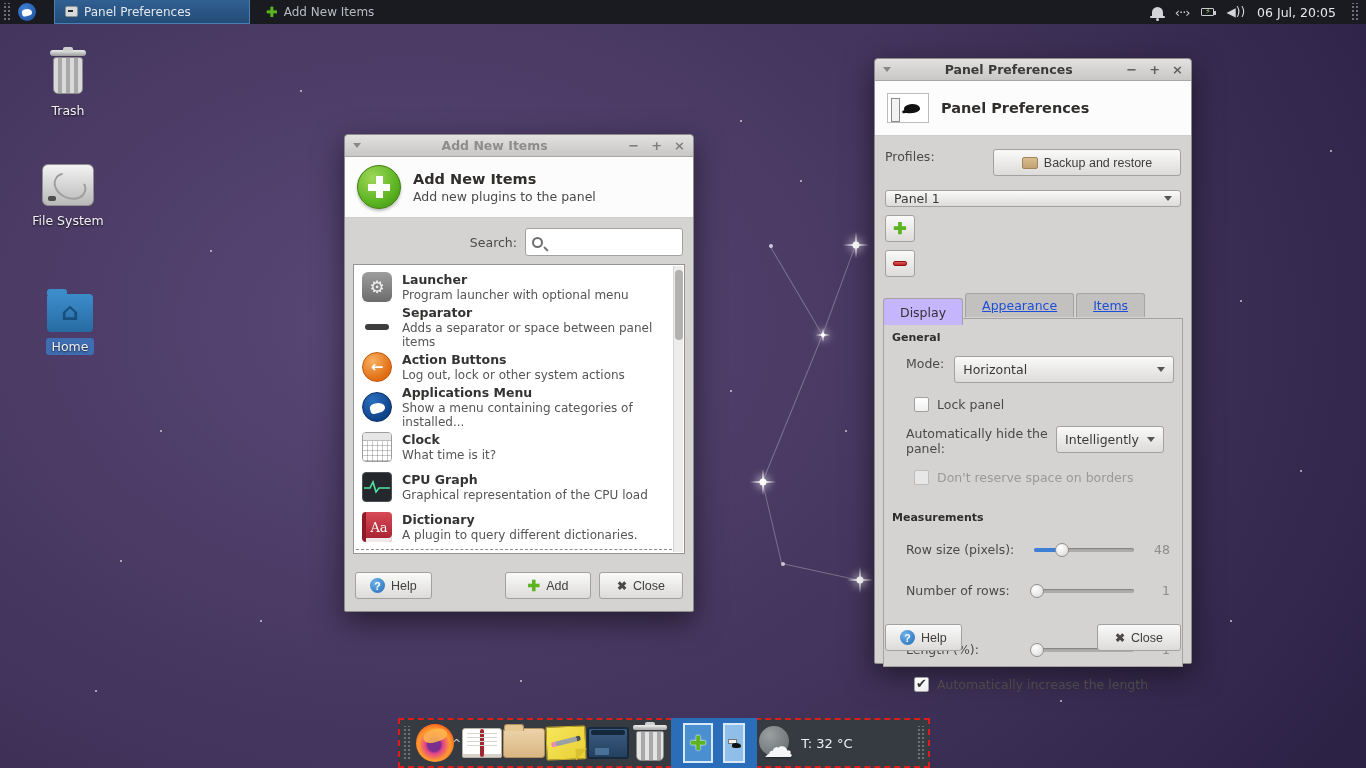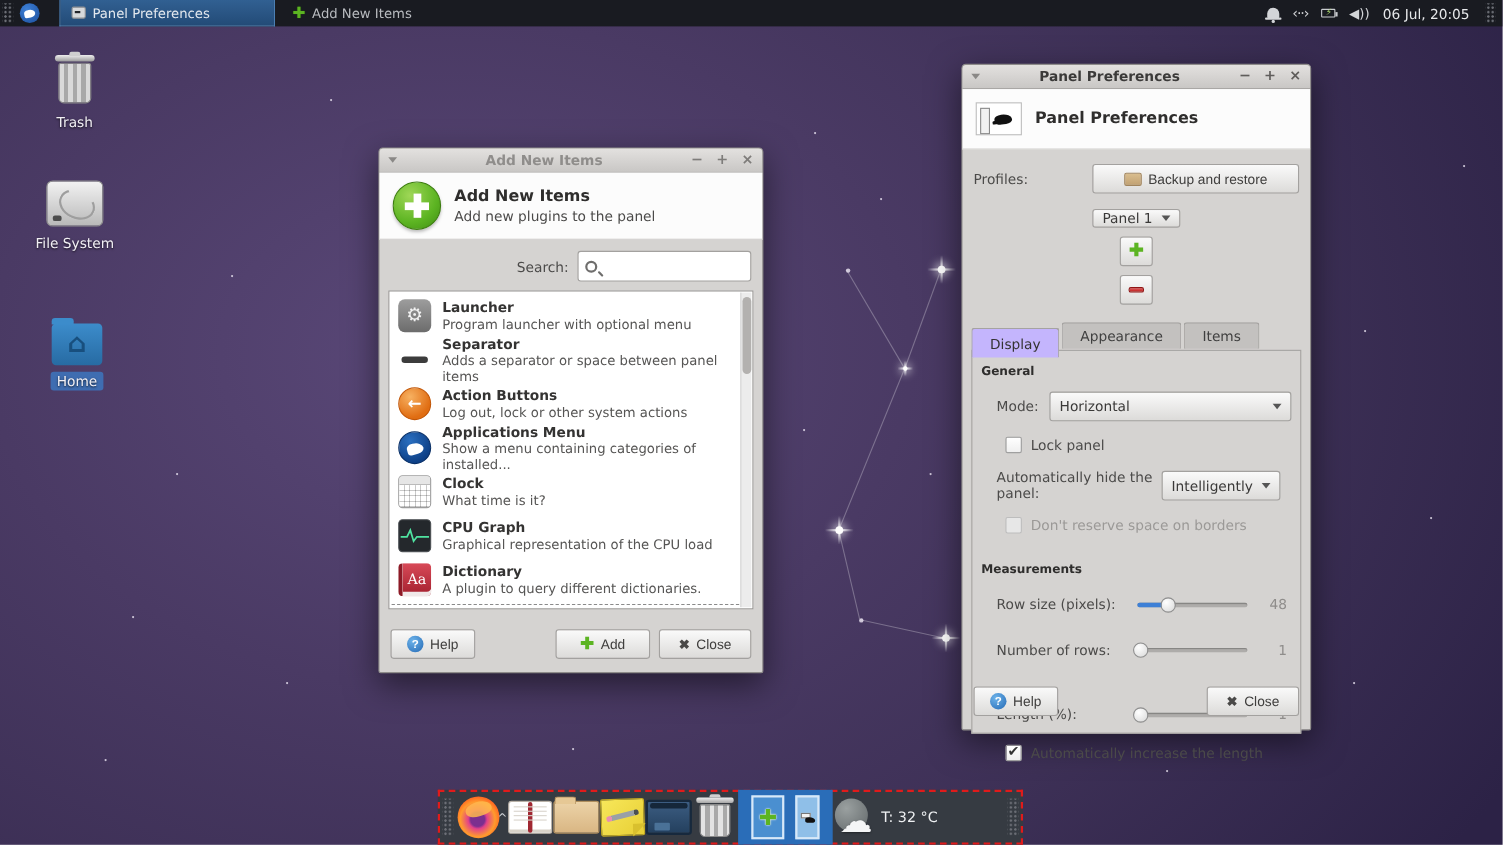--- a/index.html
+++ b/index.html
@@ -105,26 +105,26 @@
   .vscroll { position:absolute; right:1px; top:1px; bottom:1px; width:10px; background:#ececec; border-left:1px solid #d5d5d5; }
   .vscroll .thumb { position:absolute; left:1px; width:8px; top:4px; height:70px; background:#b3b1af; border-radius:4px; }
   .dlg-btnrow { position:absolute; left:0; right:0; bottom:12px; display:flex; padding:0 10px; gap:8px; }
   .dlg-btnrow .spacer { flex:1; }
 
   
   #prefDlg { left:874px; top:58px; width:318px; height:606px; }
   .pp-header .wicon { width:42px; height:30px; background:#fff; border:1px solid #bdbdbd; display:flex; align-items:center; justify-content:center; position:relative; }
   .pp-header .wicon::before { content:""; position:absolute; left:3px; top:4px; width:7px; height:22px; border:1px solid #8a8a8a; background:#f2f2f2; }
   .pp-header .wicon::after { content:""; width:16px; height:9px; background:#111; border-radius:50% 70% 45% 45%; margin-left:8px; transform:rotate(-8deg); box-shadow:-5px 2px 0 -3px #111; }
-  .rowflex { display:flex; align-items:center; padding:0 10px; }
+  .rowflex { display:flex; padding:0 10px; }
   .form-label { font-size:12.5px; color:#4b4a49; }
   .tabs { display:flex; padding:0 8px; margin-top:14px; }
   .tab { height:26px; display:flex; align-items:center; padding:0 16px; font-size:12.5px; border:1px solid #a5a3a1; border-bottom:none; border-radius:3px 3px 0 0; margin-right:2px; }
   .tab.active { background:#c4b5fd; color:#343332; position:relative; z-index:2; top:7px; height:27px; }
-  .tab.inactive { background:#c3c1bf; color:#404040; margin-top:2px; height:24px; }
+  .tab.inactive { background:#c3c1bf; color:#1d4ed8; margin-top:2px; height:24px;text-decoration:underline; }
   .tabpanel { margin:0 8px; border:1px solid #a5a3a1; height:349px; padding:12px 8px; position:relative; background:#d5d3d1; }
   .sect-h { font-weight:bold; font-size:11px; color:#2f2e2d; }
   .ckrow { display:flex; align-items:center; gap:8px; }
   .dis-text { color:#9b9997; }
   .slider-row { display:flex; align-items:center; }
   .slider { position:relative; height:14px; flex:1; }
   .slider .track { position:absolute; left:0; right:0; top:5px; height:4px; background:#aeacaa; border-radius:2px; box-shadow:inset 0 1px 1px rgba(0,0,0,.25); }
   .slider .fill { position:absolute; left:0; top:5px; height:4px; background:#3d7fd6; border-radius:2px; }
   .slider .handle { position:absolute; top:0; width:14px; height:14px; background:radial-gradient(circle at 35% 30%, #fff, #d8d8d8); border:1px solid #8f8f8f; border-radius:50%; }
   .sval { width:26px; text-align:right; font-size:12.5px; color:#8f8d8b; }

